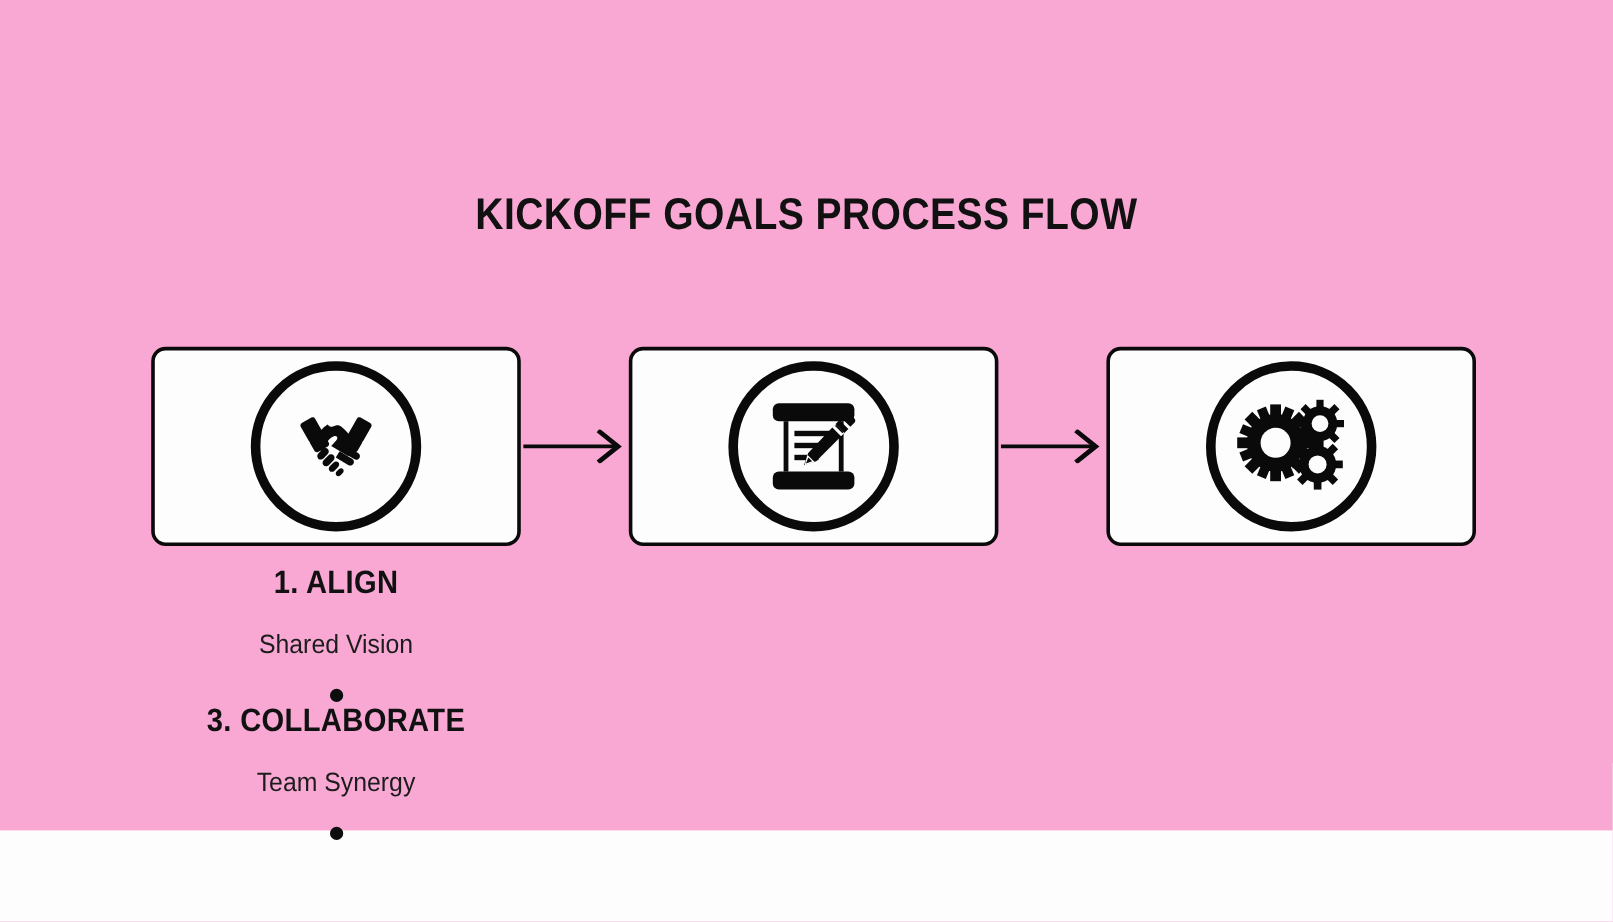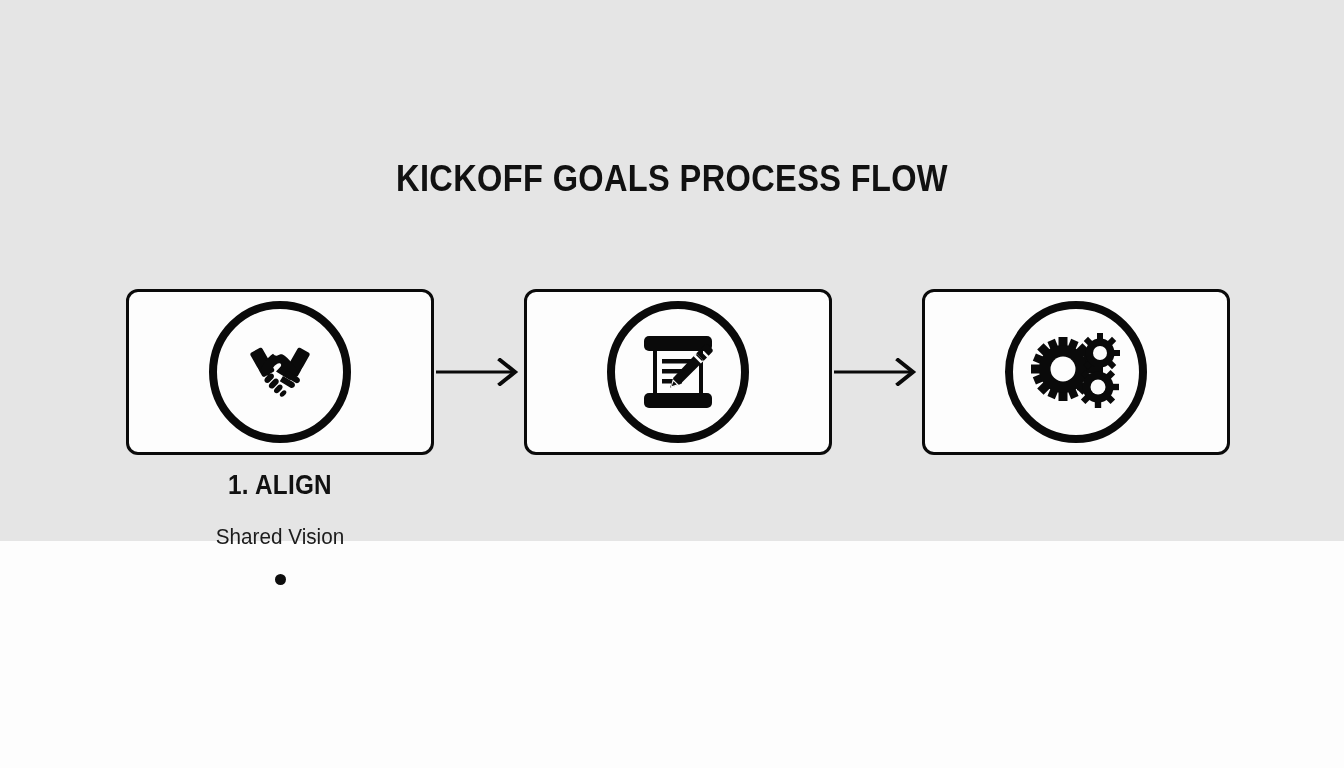--- a/index.html
+++ b/index.html
@@ -11,22 +11,22 @@
     height: 768px;
     background: #fdfdfd;
     font-family: "Liberation Sans", sans-serif;
     color: #111111;
     overflow: hidden;
   }
 
   #slide {
     position: relative;
     width: 1344px;
-    height: 541px;
-    background: #e5e5e5;
+    height: 692px;
+    background: #f9a8d4;
   }
 
   
   #title {
     position: absolute;
     top: 158px;
     left: 0;
     width: 1344px;
     text-align: center;
     font-family: "Liberation Sans Narrow", "Liberation Sans", sans-serif;
@@ -314,16 +314,21 @@
       <div class="step-title">1. ALIGN</div>
       <div class="step-sub">Shared Vision</div>
       <div class="step-dot"></div>
     </div>
 
     <div class="caption-spacer"></div>
 
 
     <div class="caption-spacer"></div>
 
+    <div class="caption-col">
+      <div class="step-title">3. COLLABORATE</div>
+      <div class="step-sub">Team Synergy</div>
+      <div class="step-dot"></div>
+    </div>
 
   </div>
 
 </div>
 
 </body></html>

